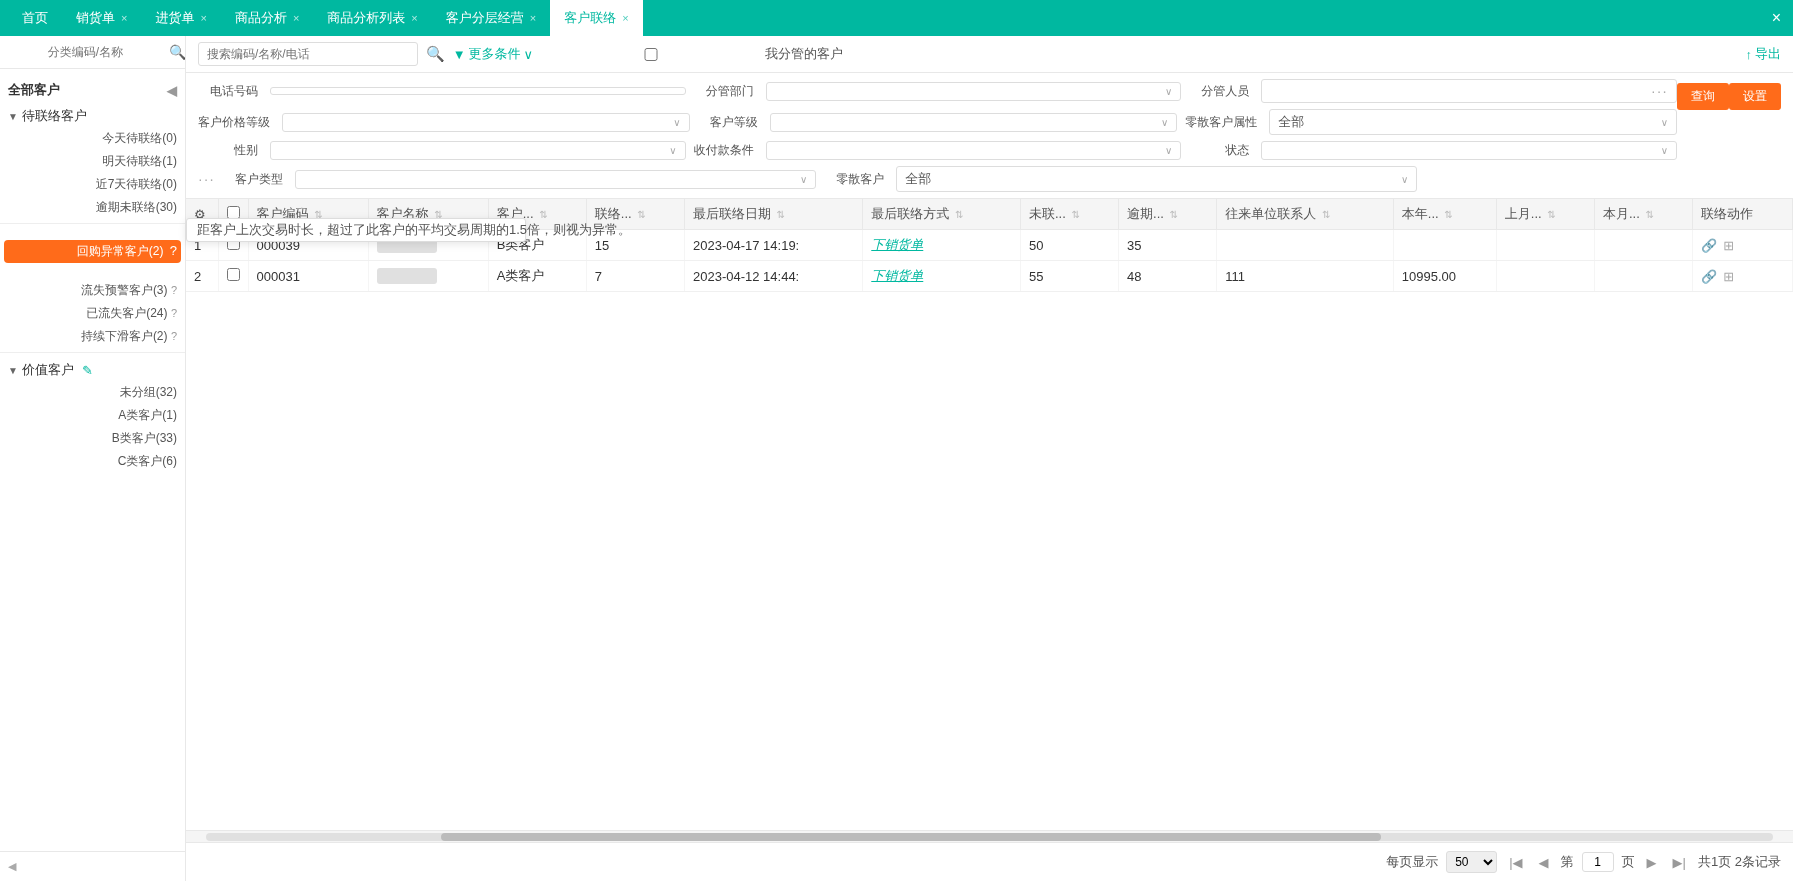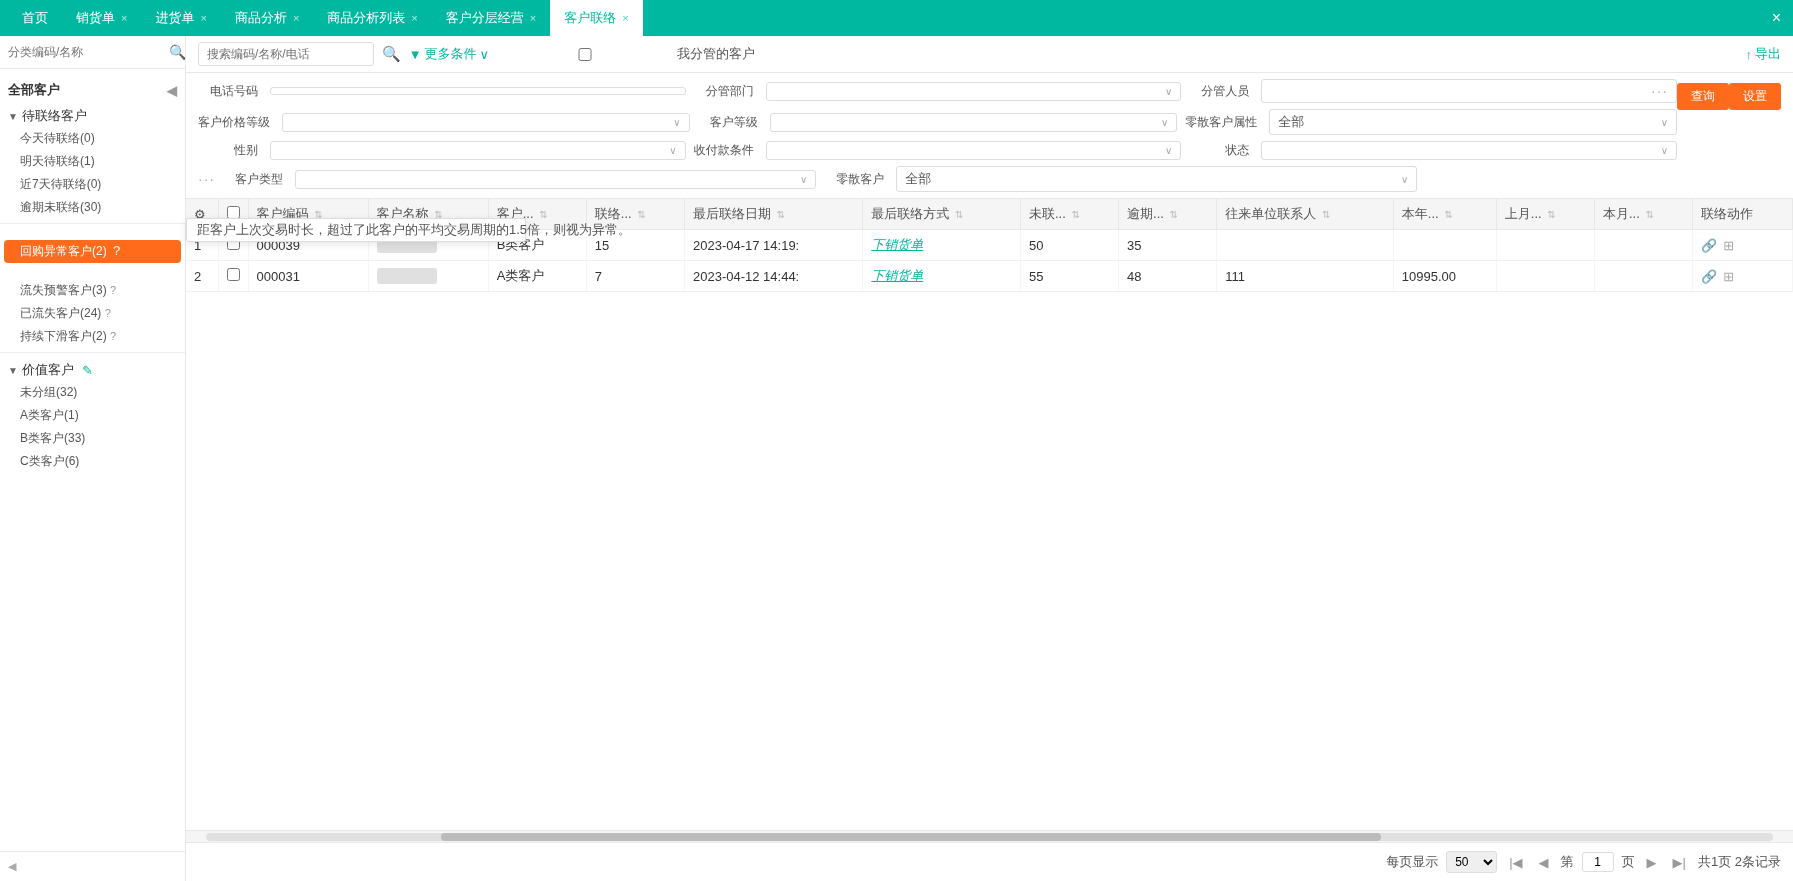--- a/index.html
+++ b/index.html
@@ -66,20 +66,21 @@
       display: flex;
       align-items: center;
       gap: 6px;
     }
     .sidebar-search input {
       flex: 1;
       border: none;
       outline: none;
       font-size: 12px;
       color: #999;
+      text-align: center;
     }
     .sidebar-search-icon {
       color: #999;
       font-size: 14px;
     }
     .sidebar-content {
       flex: 1;
       overflow-y: auto;
       padding: 8px 0;
     }
@@ -104,20 +105,21 @@
     }
     .sidebar-section-title .triangle { font-size: 10px; color: #666; }
     .sidebar-item {
       padding: 3px 8px 3px 20px;
       color: #555;
       font-size: 12px;
       cursor: pointer;
       white-space: nowrap;
       overflow: hidden;
       text-overflow: ellipsis;
+      text-align: right;
     }
     .sidebar-item.active-orange {
       background: #ff6b1a;
       color: white;
       border-radius: 4px;
       margin: 16px 4px;
       padding: 3px 4px 3px 16px;
     }
     .sidebar-divider { height: 1px; background: #eee; margin: 4px 0; }
     .sidebar-bottom {
@@ -144,21 +146,21 @@
       border-bottom: 1px solid #e8e8e8;
       display: flex;
       align-items: center;
       gap: 8px;
     }
     .filter-bar input {
       border: 1px solid #ddd;
       border-radius: 3px;
       padding: 4px 8px;
       outline: none;
-      width: 176px;
+      width: 220px;
       font-size: 12px;
     }
     .filter-search-btn {
       background: none;
       border: none;
       cursor: pointer;
       color: #999;
       font-size: 15px;
     }
     .filter-more {

